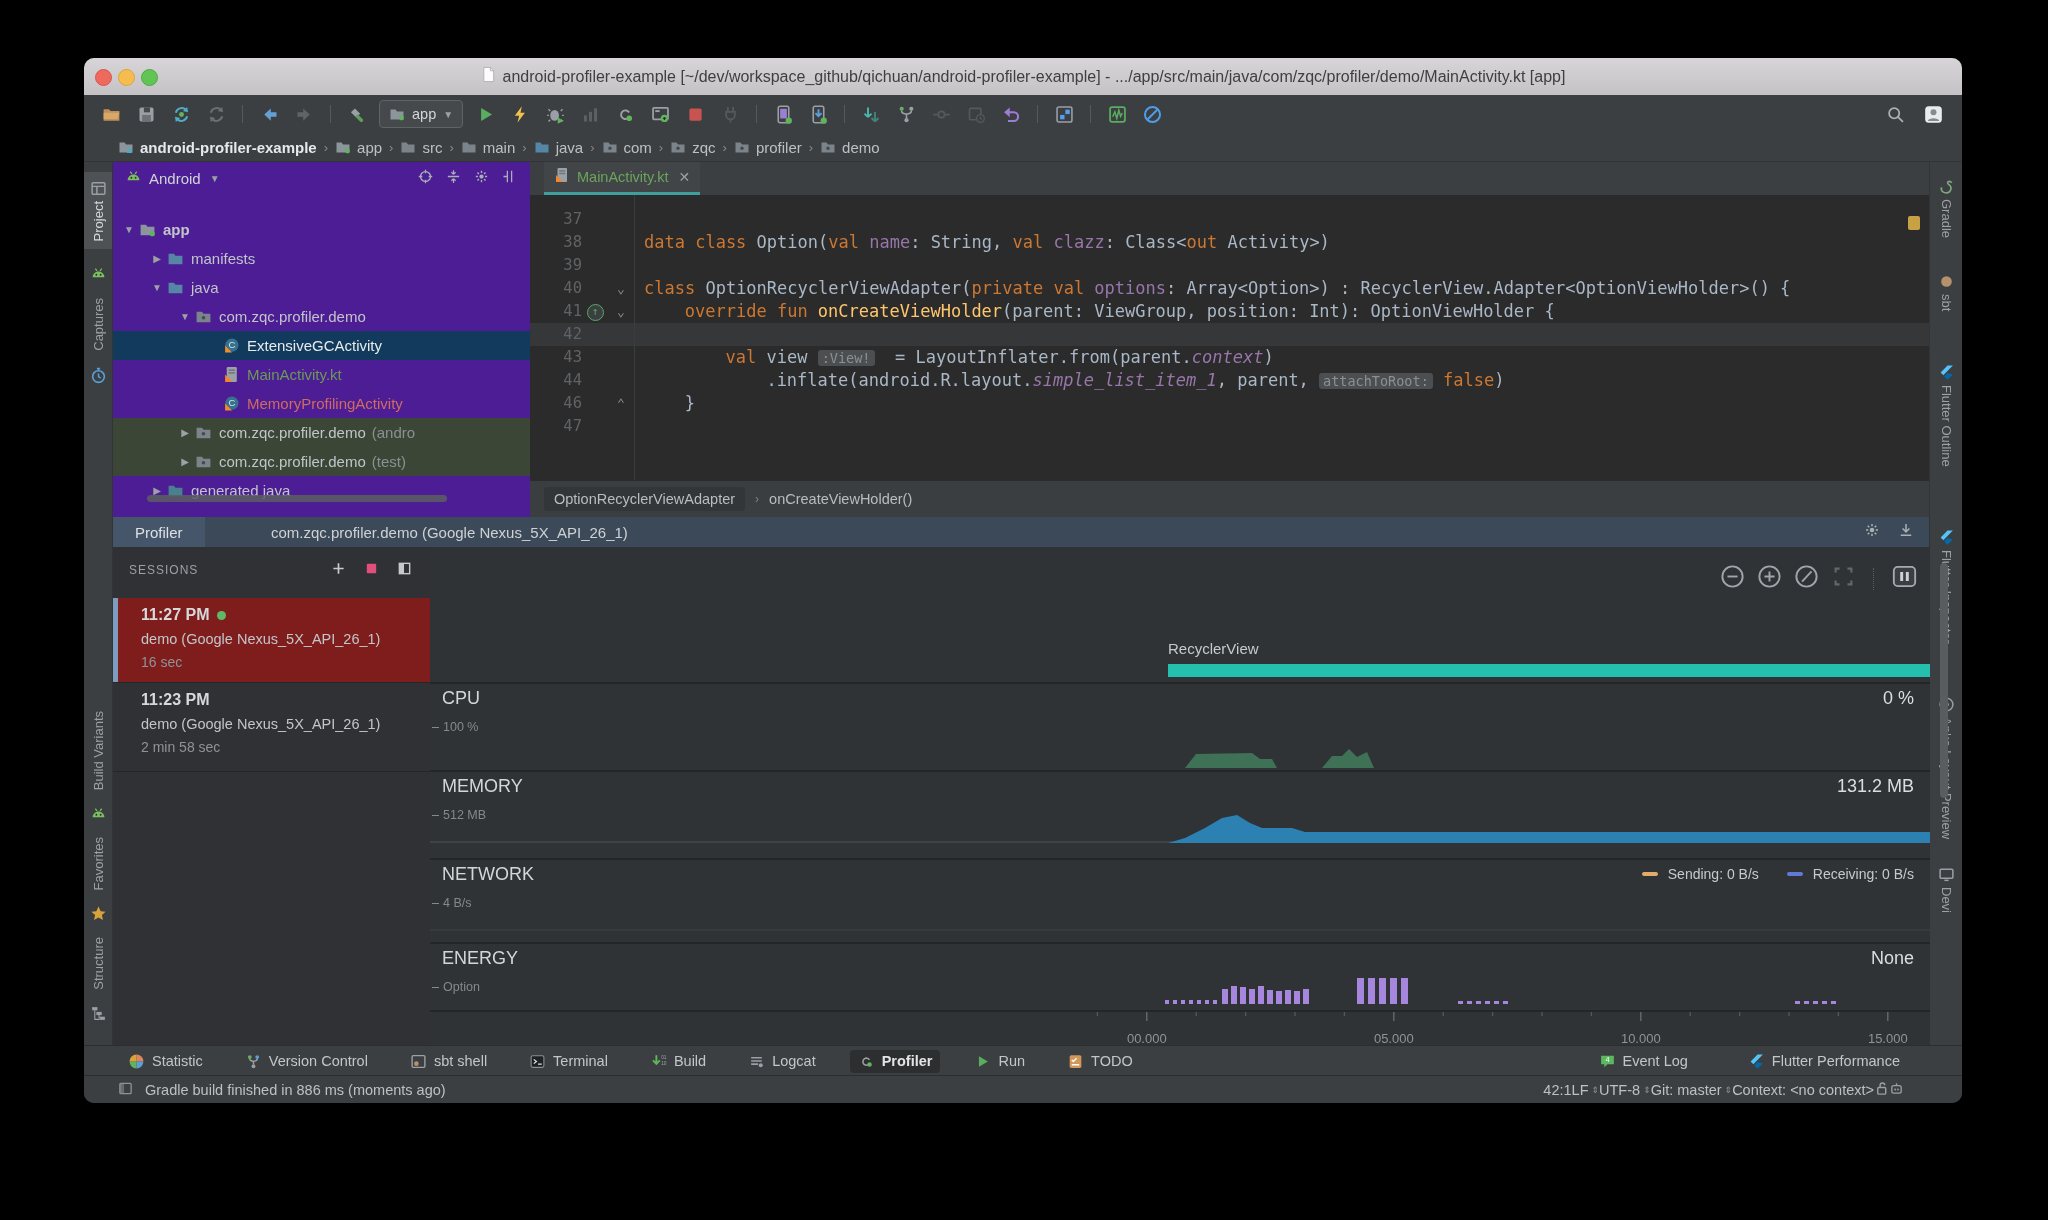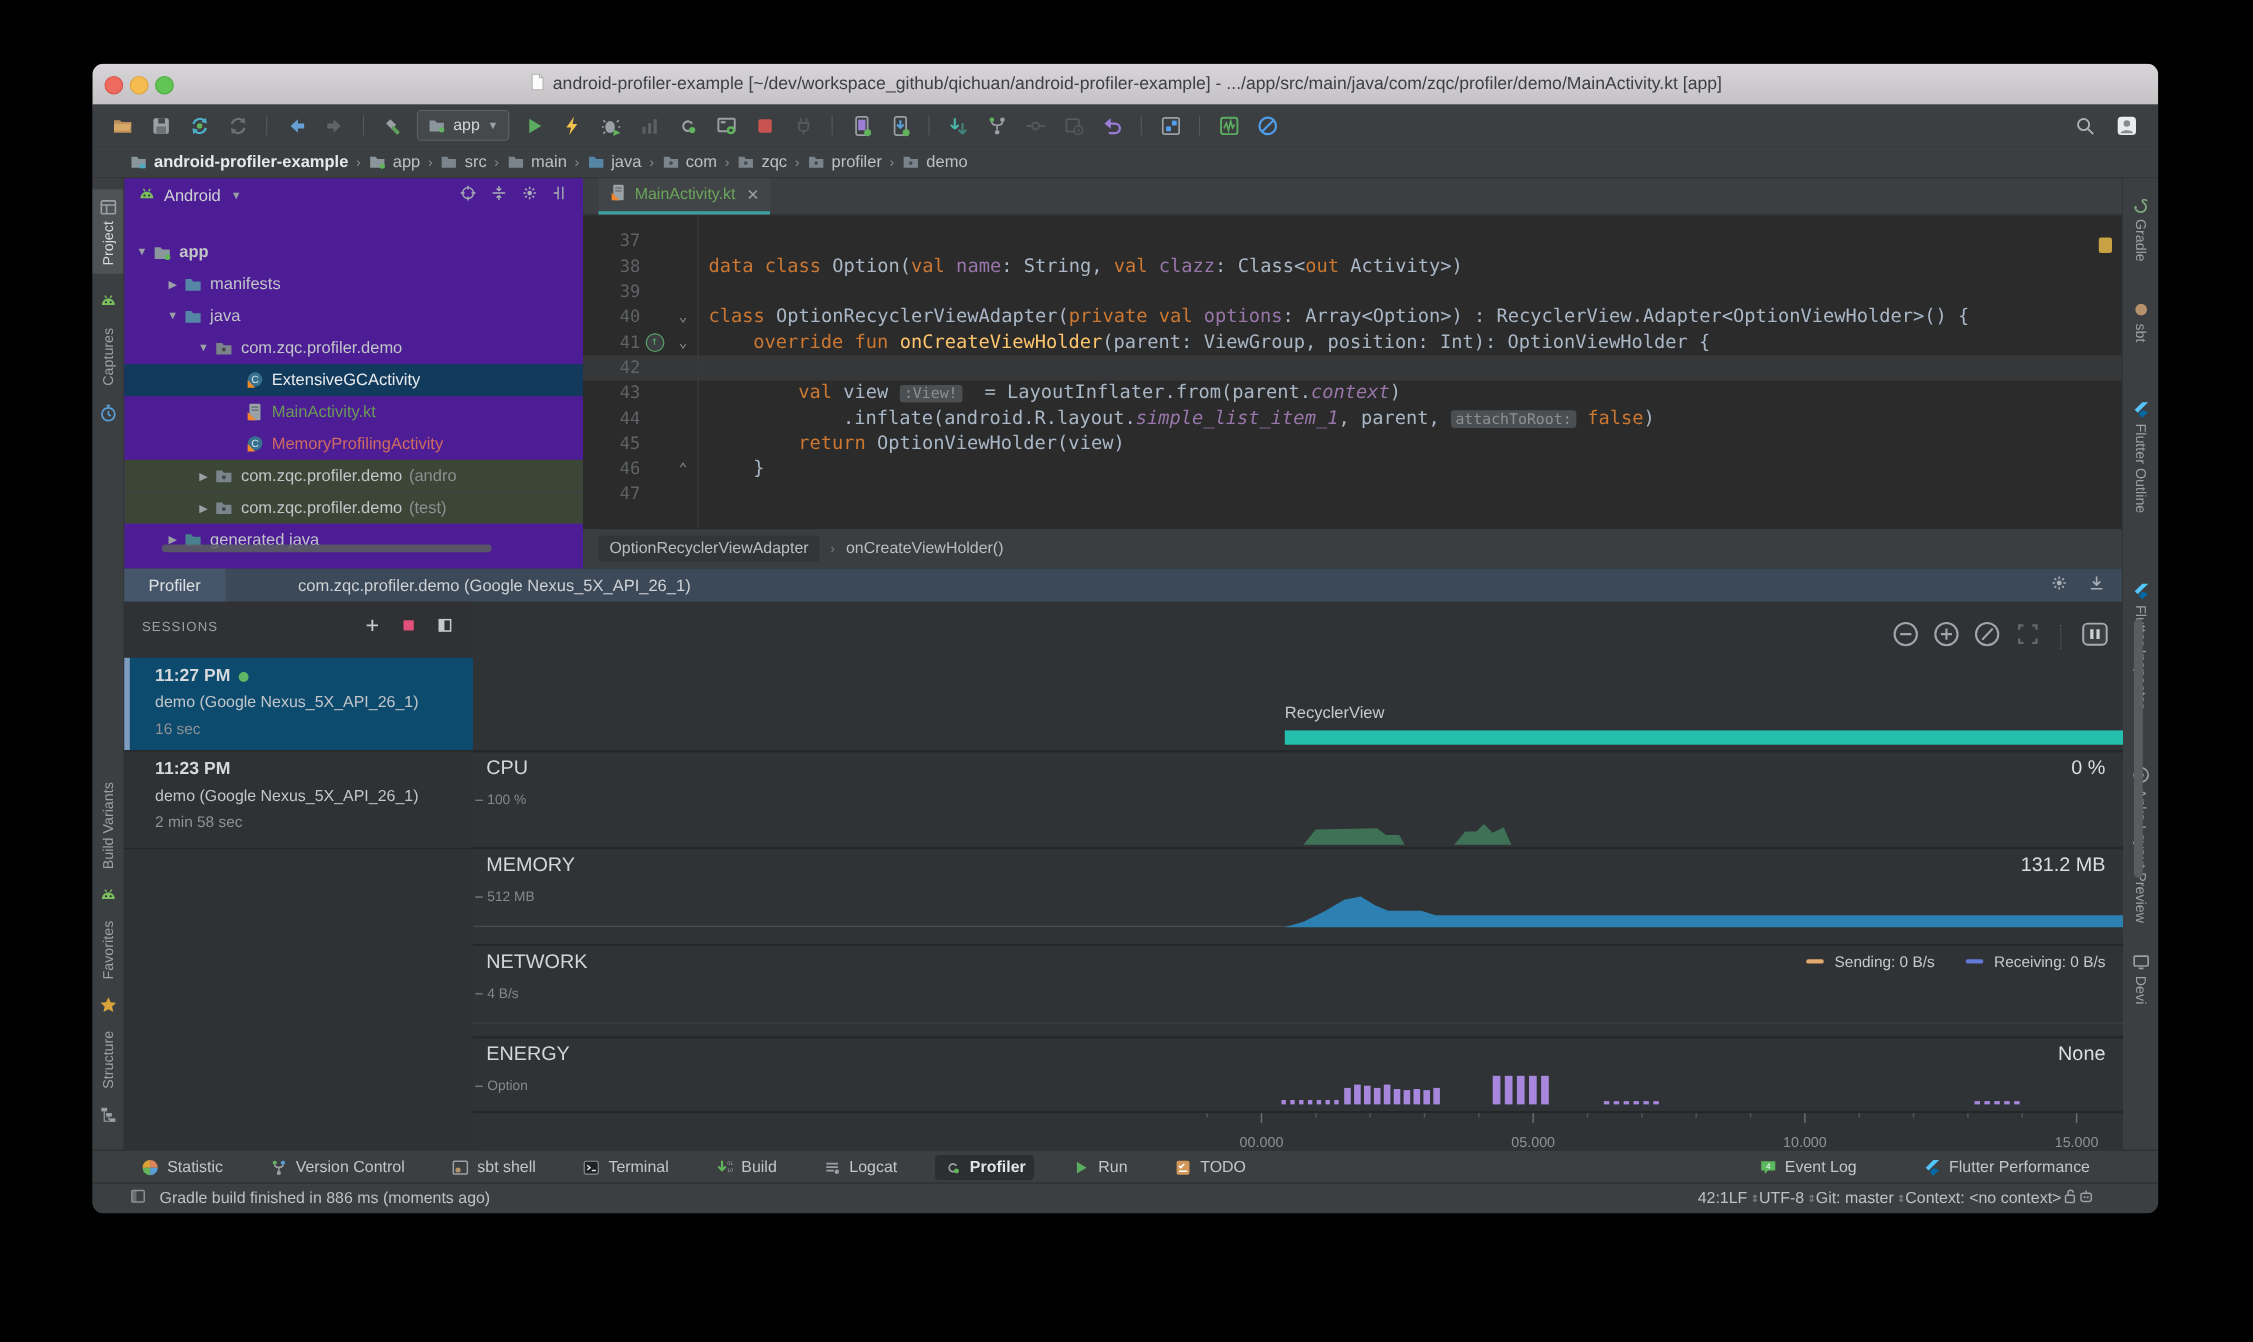--- a/index.html
+++ b/index.html
@@ -93,21 +93,21 @@
             background:#46566a;color:#dde0e3;font-size:15px;}
   .prof-title{position:absolute;left:112px;top:0;height:30px;display:flex;align-items:center;color:#ced2d5;font-size:15px;margin-left:46px;}
   .prof-hicons{position:absolute;right:14px;top:0;height:30px;display:flex;align-items:center;gap:16px;}
   .prof-hicons svg{width:18px;height:18px;}
   .sessions{position:absolute;left:29px;top:489px;width:317px;height:499px;background:#2f3134;border-right:1px solid #232527;}
   .sess-head{position:absolute;left:0;top:0;width:100%;height:48px;}
   .sess-title{position:absolute;left:16px;top:16px;font-size:12px;letter-spacing:1px;color:#9ca1a6;}
   .sess-icons{position:absolute;right:18px;top:14px;display:flex;align-items:center;gap:18px;}
   .sess-icons svg{width:15px;height:15px;}
   .sess-item{position:absolute;left:0;width:100%;box-sizing:border-box;padding:8px 0 0 28px;}
-  .sess-item.sel{background:#0c4a6e;border-left:5px solid #7d9cc0;padding-left:23px;}
+  .sess-item.sel{background:#7f1d1d;border-left:5px solid #7d9cc0;padding-left:23px;}
   .sess-time{font-size:16px;font-weight:600;color:#d6d9db;display:flex;align-items:center;gap:8px;}
   .live-dot{width:9px;height:9px;border-radius:50%;background:#5fb865;}
   .sess-dev{font-size:14.5px;color:#c2c6c9;margin-top:7px;}
   .sess-dur{font-size:14px;color:#8f9396;margin-top:7px;}
   .sess-sep{position:absolute;left:0;width:100%;height:1px;background:#242628;}
   .charts{position:absolute;left:346px;top:489px;width:1500px;height:499px;background:#303336;}
   .chart-svg{position:absolute;left:346px;top:489px;width:1500px;height:499px;}
   .track-divider{position:absolute;left:346px;width:1500px;height:2px;background:#242628;}
   .track-name{position:absolute;font-size:18px;color:#d3d7da;left:358px;}
   .track-value{position:absolute;font-size:18px;color:#dbdee0;right:48px;text-align:right;}
@@ -730,21 +730,20 @@
       </div>
       <div class="ed-body" id="edBody">
           <div class="cl"><span class="ln">37</span><span class="gic"></span><span class="fold"></span><span class="code" style="padding-left: 10px;"></span></div>
           <div class="cl"><span class="ln">38</span><span class="gic"></span><span class="fold"></span><span class="code" style="padding-left: 10px;"><span class="k">data class </span><span class="p">Option(</span><span class="k">val </span><span class="v">name</span><span class="p">: String, </span><span class="k">val </span><span class="v">clazz</span><span class="p">: Class&lt;</span><span class="k">out</span><span class="p"> Activity&gt;)</span></span></div>
           <div class="cl"><span class="ln">39</span><span class="gic"></span><span class="fold"></span><span class="code" style="padding-left: 10px;"></span></div>
           <div class="cl"><span class="ln">40</span><span class="gic"></span><span class="fold">⌄</span><span class="code" style="padding-left: 10px;"><span class="k">class </span><span class="p">OptionRecyclerViewAdapter(</span><span class="k">private val </span><span class="v">options</span><span class="p">: Array&lt;Option&gt;) : RecyclerView.Adapter&lt;OptionViewHolder&gt;() {</span></span></div>
           <div class="cl"><span class="ln">41</span><span class="gic"><span class="ovr">↑</span></span><span class="fold">⌄</span><span class="code" style="padding-left: 50.8px;"><span class="k">override fun </span><span class="f">onCreateViewHolder</span><span class="p">(parent: ViewGroup, position: Int): OptionViewHolder {</span></span></div>
           <div class="cl caret-line"><span class="ln">42</span><span class="gic"></span><span class="fold"></span><span class="code" style="padding-left: 10px;"></span></div>
           <div class="cl"><span class="ln">43</span><span class="gic"></span><span class="fold"></span><span class="code" style="padding-left: 91.6px;"><span class="k">val </span><span class="p">view </span><span class="h">:View!</span><span class="p">  = LayoutInflater.from(parent.</span><span class="i">context</span><span class="p">)</span></span></div>
           <div class="cl"><span class="ln">44</span><span class="gic"></span><span class="fold"></span><span class="code" style="padding-left: 132.4px;"><span class="p">.inflate(android.R.layout.</span><span class="i">simple_list_item_1</span><span class="p">, parent, </span><span class="h">attachToRoot:</span><span class="p"> </span><span class="k">false</span><span class="p">)</span></span></div>
-          <div class="cl"><span class="ln">45</span><span class="gic"></span><span class="fold"></span><span class="code" style="padding-left: 91.6px;"><span class="k">return </span><span class="p">OptionViewHolder(view)</span></span></div>
           <div class="cl"><span class="ln">46</span><span class="gic"></span><span class="fold">⌃</span><span class="code" style="padding-left: 50.8px;"><span class="p">}</span></span></div>
           <div class="cl"><span class="ln">47</span><span class="gic"></span><span class="fold"></span><span class="code" style="padding-left: 10px;"></span></div>
         </div>
       <div class="ed-hscroll"></div>
       <div class="ed-stripe-mark"></div>
       <div class="ed-crumbs" id="edCrumbs">
           <span class="crumb-chip">OptionRecyclerViewAdapter</span>
           <span class="crumb-sep">›</span>
           <span class="">onCreateViewHolder()</span>
         </div>

